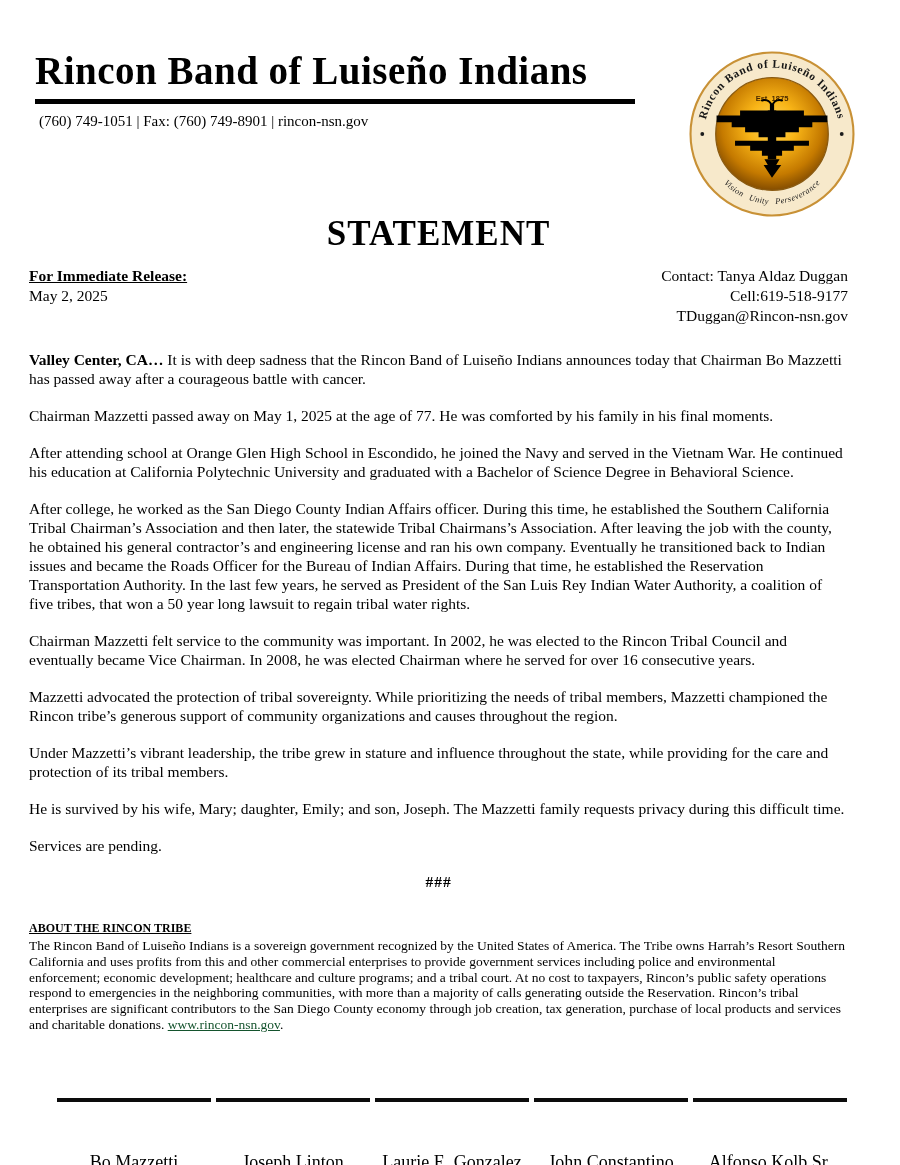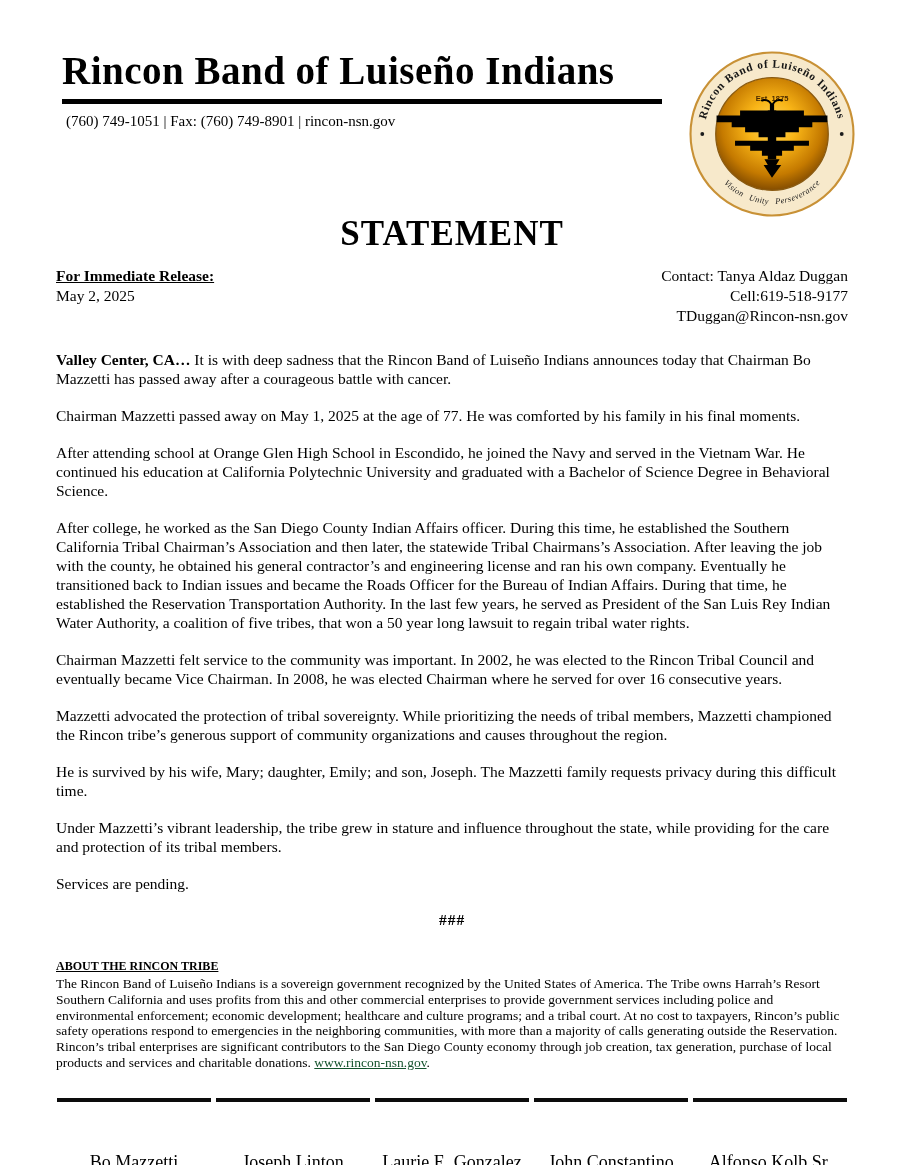--- a/index.html
+++ b/index.html
@@ -4,21 +4,21 @@
 <style>
   * { margin: 0; padding: 0; box-sizing: border-box; }
   html, body { background: #ffffff; }
   body {
     width: 900px; height: 1165px;
     font-family: "Liberation Serif", "DejaVu Serif", serif;
     color: #000;
     position: relative;
     overflow: hidden;
   }
-  .page { width: 900px; height: 1165px; padding: 22px 52px 0 56px; position: relative; }
+  .page { width: 900px; height: 1165px; padding: 22px 52px 0 29px; position: relative; }
 
   
   .masthead { position: relative; min-height: 150px; }
   .masthead-title {
     margin-top: 28px;
     margin-left: 6px;
     width: 600px;
     font-size: 39px;
     font-weight: bold;
     letter-spacing: 0.5px;
@@ -150,22 +150,22 @@
     </div>
   </div>
 
   <div class="body-copy">
     <p class="para"><strong>Valley Center, CA…</strong> <span>It is with deep sadness that the Rincon Band of Luiseño Indians announces today that Chairman Bo Mazzetti has passed away after a courageous battle with cancer.</span></p>
     <p class="para">Chairman Mazzetti passed away on May 1, 2025 at the age of 77. He was comforted by his family in his final moments.</p>
     <p class="para">After attending school at Orange Glen High School in Escondido, he joined the Navy and served in the Vietnam War.  He continued his education at California Polytechnic University and graduated with a Bachelor of Science Degree in Behavioral Science.</p>
     <p class="para">After college, he worked as the San Diego County Indian Affairs officer.  During this time, he established the Southern California Tribal Chairman’s Association and then later, the statewide Tribal Chairmans’s Association. After leaving the job with the county, he obtained his general contractor’s and engineering license and ran his own company. Eventually he transitioned back to Indian issues and became the Roads Officer for the Bureau of Indian Affairs.  During that time, he established the Reservation Transportation Authority.  In the last few years, he served as President of the San Luis Rey Indian Water Authority, a coalition of five tribes, that won a 50 year long lawsuit to regain tribal water rights.</p>
     <p class="para">Chairman Mazzetti felt service to the community was important.  In 2002, he was elected to the Rincon Tribal Council and eventually became Vice Chairman. In 2008, he was elected Chairman where he served for over 16 consecutive years.</p>
     <p class="para">Mazzetti advocated the protection of tribal sovereignty. While prioritizing the needs of tribal members, Mazzetti championed the Rincon tribe’s generous support of community organizations and causes throughout the region.</p>
+    <p class="para">Under Mazzetti’s vibrant leadership, the tribe grew in stature and influence throughout the state, while providing for the care and protection of its tribal members.</p>
     <p class="para">He is survived by his wife, Mary; daughter, Emily; and son, Joseph. The Mazzetti family requests privacy during this difficult time.</p>
-    <p class="para">Under Mazzetti’s vibrant leadership, the tribe grew in stature and influence throughout the state, while providing for the care and protection of its tribal members.</p>
     <p class="para">Services are pending.</p>
     <div class="endmark">###</div>
   </div>
 
   <div class="about">
     <div class="about-heading">ABOUT THE RINCON TRIBE</div>
     <p class="about-text"><span>The Rincon Band of Luiseño Indians is a sovereign government recognized by the United States of America. The Tribe owns Harrah’s Resort Southern California and uses profits from this and other commercial enterprises to provide government services including police and environmental enforcement; economic development; healthcare and culture programs; and a tribal court. At no cost to taxpayers, Rincon’s public safety operations respond to emergencies in the neighboring communities, with more than a majority of calls generating outside the Reservation. Rincon’s tribal enterprises are significant contributors to the San Diego County economy through job creation, tax generation, purchase of local products and services and charitable donations. </span><a>www.rincon-nsn.gov</a><span>.</span></p>
   </div>
 
   <div class="footer">

